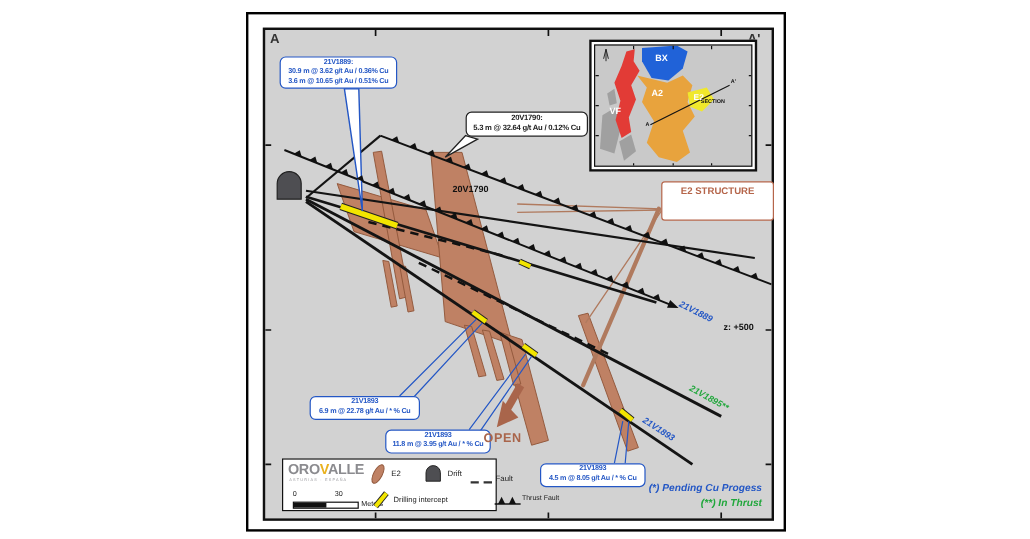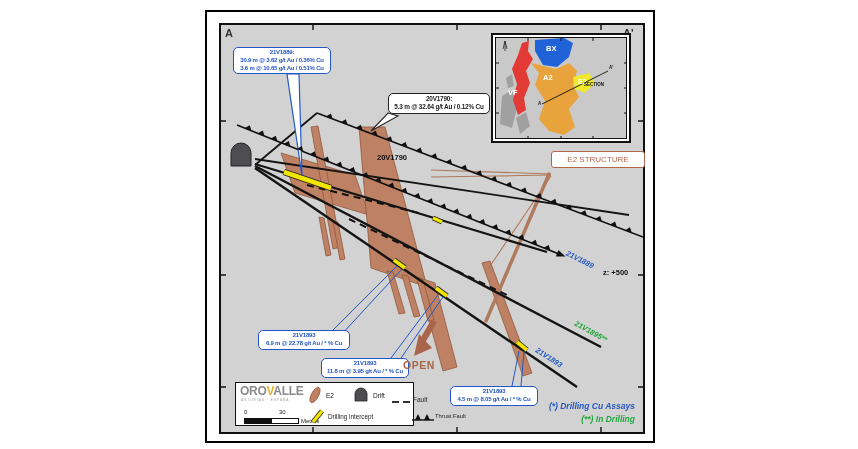--- a/index.html
+++ b/index.html
@@ -7,21 +7,21 @@
   #figure{position:absolute;left:205px;top:10px;width:450px;height:433px;border:2px solid #000;background:#fff;box-sizing:border-box;}
   #panel{position:absolute;left:12px;top:11px;width:426px;height:411px;border:2px solid #101010;background:#d2d2d2;box-sizing:border-box;}
   #mainsvg{position:absolute;left:0;top:0;}
   .abs{position:absolute;}
   .callout{position:absolute;background:#fff;border-radius:5px;text-align:center;line-height:1.3;font-weight:bold;padding:1px 2px;box-sizing:border-box;}
   .blue{border:1.4px solid #2457c5;color:#2457c5;font-size:6px;letter-spacing:-0.2px;}
   .black{border:1.3px solid #222;color:#222;font-size:6.4px;letter-spacing:-0.2px;}
   .hole-label{position:absolute;font-weight:bold;font-style:italic;font-size:7.5px;white-space:nowrap;}
   .corner-label{position:absolute;font-weight:bold;font-size:11px;color:#333;}
   .note{position:absolute;font-weight:bold;font-style:italic;font-size:8.5px;text-align:right;width:170px;white-space:nowrap;}
-  #e2box{position:absolute;left:330px;top:126px;width:94px;height:17px;background:#fff;border:1.4px solid #b5654a;border-radius:3px;color:#b5654a;font-weight:normal;font-size:8px;text-align:center;line-height:15px;box-sizing:border-box;}
+  #e2box{position:absolute;left:330px;top:126px;width:94px;height:33px;background:#fff;border:1.4px solid #b5654a;border-radius:3px;color:#b5654a;font-weight:bold;font-size:8px;text-align:center;line-height:15px;box-sizing:border-box;}
   #openlbl{position:absolute;left:182px;top:334px;color:#a9654b;font-weight:bold;font-size:10.5px;letter-spacing:0.5px;}
   
   #legend{position:absolute;left:14px;top:357px;width:179px;height:44px;background:#fff;border:1.5px solid #111;box-sizing:border-box;}
   #legend .lg-txt{position:absolute;font-size:6.5px;color:#222;white-space:nowrap;}
   #logo{position:absolute;left:4px;top:1px;font-size:12px;font-weight:bold;letter-spacing:-0.3px;color:#8b8b8f;white-space:nowrap;}
   #logo .gold{color:#eab21f;}
   #logosub{position:absolute;left:5px;top:14.5px;font-size:3.2px;letter-spacing:1px;color:#9a9a9e;white-space:nowrap;}
   #scalebar{position:absolute;left:8px;top:35px;width:55px;height:6px;border:1px solid #111;box-sizing:border-box;}
   #scalebar .half{position:absolute;left:0;top:0;width:50%;height:100%;background:#111;}
   
@@ -179,22 +179,22 @@
    <div id="e2box">E2 STRUCTURE</div>
 
    <div class="hole-label" style="left:156px;top:128px;color:#111;font-style:normal;">20V1790</div>
    <div class="hole-label" style="left:344px;top:230px;color:#2457c5;transform:rotate(27deg);">21V1889</div>
    <div class="hole-label" style="left:352px;top:302px;color:#21a73c;transform:rotate(29deg);">21V1895**</div>
    <div class="hole-label" style="left:313px;top:328px;color:#2457c5;transform:rotate(33deg);">21V1893</div>
    <div class="abs" style="left:382px;top:243px;font-size:7.5px;font-weight:bold;color:#111;">z: +500</div>
 
    <div id="openlbl">OPEN</div>
 
-   <div class="note" style="right:8px;top:376px;color:#2457c5;">(*) Drilling Cu Assays</div>
-   <div class="note" style="right:8px;top:389px;color:#21a73c;">(**) In Drilling</div>
+   <div class="note" style="right:8px;top:376px;color:#2457c5;">(*) Pending Cu Progess</div>
+   <div class="note" style="right:8px;top:389px;color:#21a73c;">(**) In Thrust</div>
 
    <div id="inset">
      <div id="inset-inner">
        <svg width="131" height="101" viewBox="0 0 131 101">
          <g fill="#6f6f6f" opacity="0.45">
            <polygon points="6,58 16,52 22,66 16,90 4,86"></polygon>
            <polygon points="20,80 30,74 34,88 24,96"></polygon>
            <polygon points="10,40 16,36 18,48 12,50"></polygon>
          </g>
          <path d="M26 5 L33 3 L32 13 L37 21 L30 33 L34 45 L28 60 L30 72 L22 77 L17 62 L21 46 L16 31 L22 17 Z" fill="#e23b36"></path>

